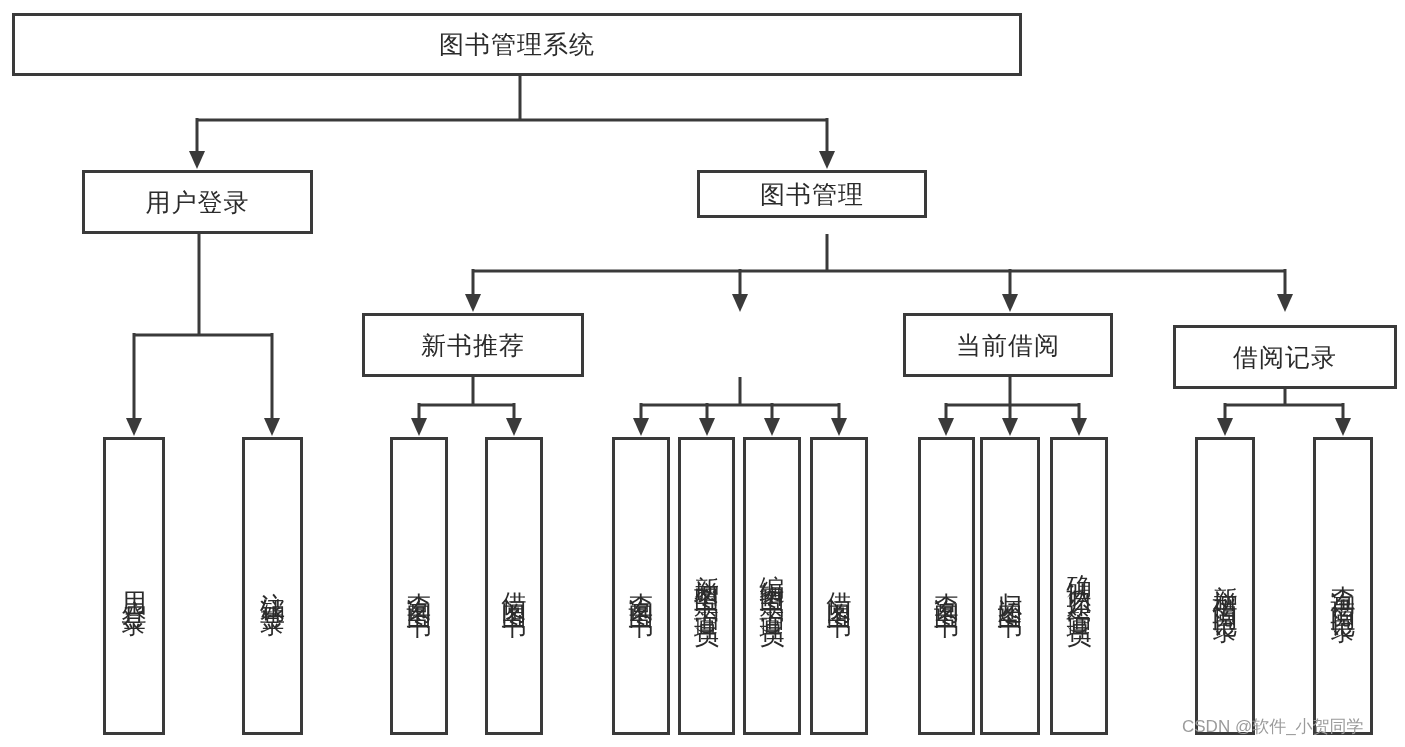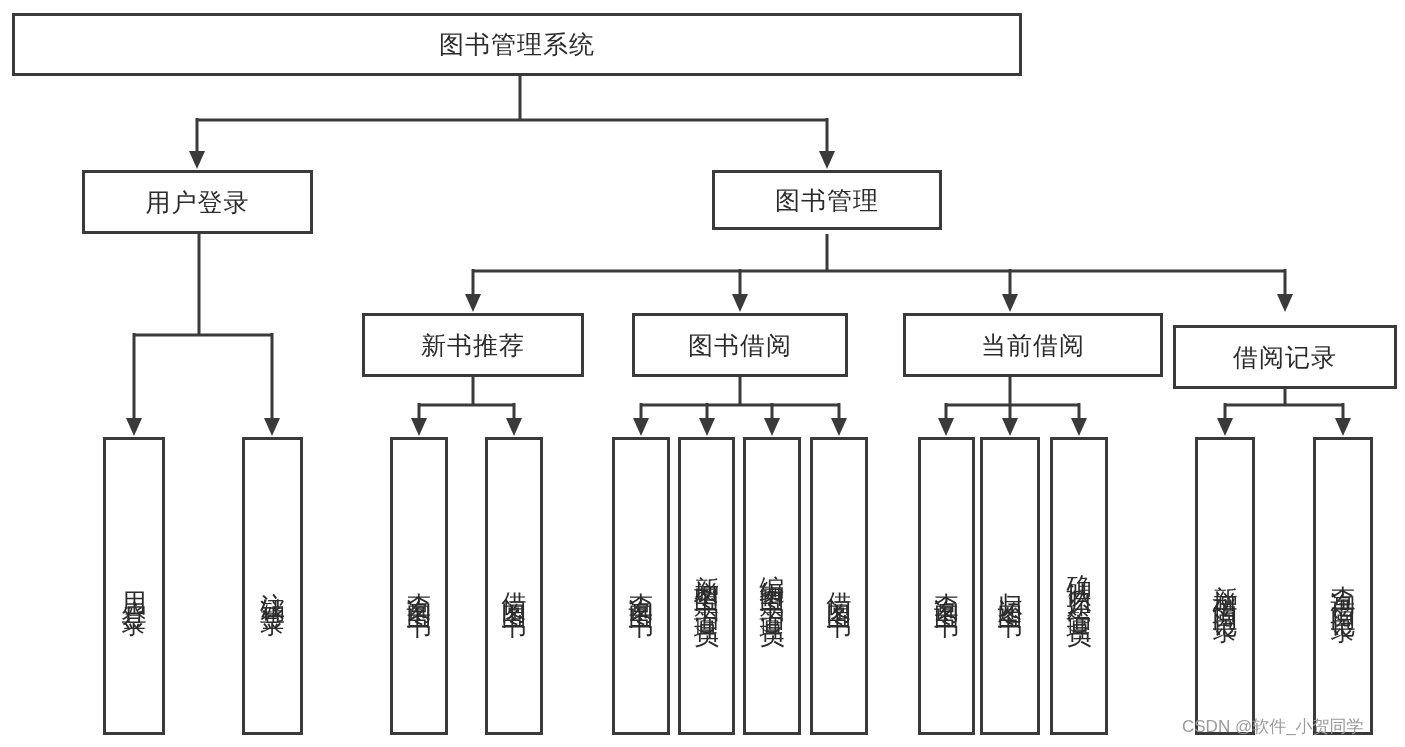--- a/index.html
+++ b/index.html
@@ -82,31 +82,28 @@
     </g>
   </svg>
 
   <div class="box hbox" style="left:12px;top:13px;width:1010px;height:63px;">
     <span>图书管理系统</span>
   </div>
 
   <div class="box hbox" style="left:82px;top:170px;width:231px;height:64px;">
     <span>用户登录</span>
   </div>
-  <div class="box hbox" style="left:712px;top:170px;width:230px;height:60px;">
+  <div class="box hbox" style="left:697px;top:170px;width:230px;height:48px;">
     <span>图书管理</span>
   </div>
 
   <div class="box hbox" style="left:362px;top:313px;width:222px;height:64px;align-items:center;">
     <span>新书推荐</span>
   </div>
-  <div class="box hbox" style="left:632px;top:313px;width:216px;height:64px;">
-    <span>图书借阅</span>
-  </div>
-  <div class="box hbox" style="left:903px;top:313px;width:260px;height:64px;">
+  <div class="box hbox" style="left:903px;top:313px;width:210px;height:64px;">
     <span>当前借阅</span>
   </div>
   <div class="box hbox" style="left:1173px;top:313px;width:224px;height:64px;margin-top:12px;">
     <span>借阅记录</span>
   </div>
 
   <div class="box vbox" style="left:103px;top:437px;width:62px;height:298px;">
     <span>用户登录</span>
   </div>
   <div class="box vbox" style="left:242px;top:437px;width:61px;height:298px;">

